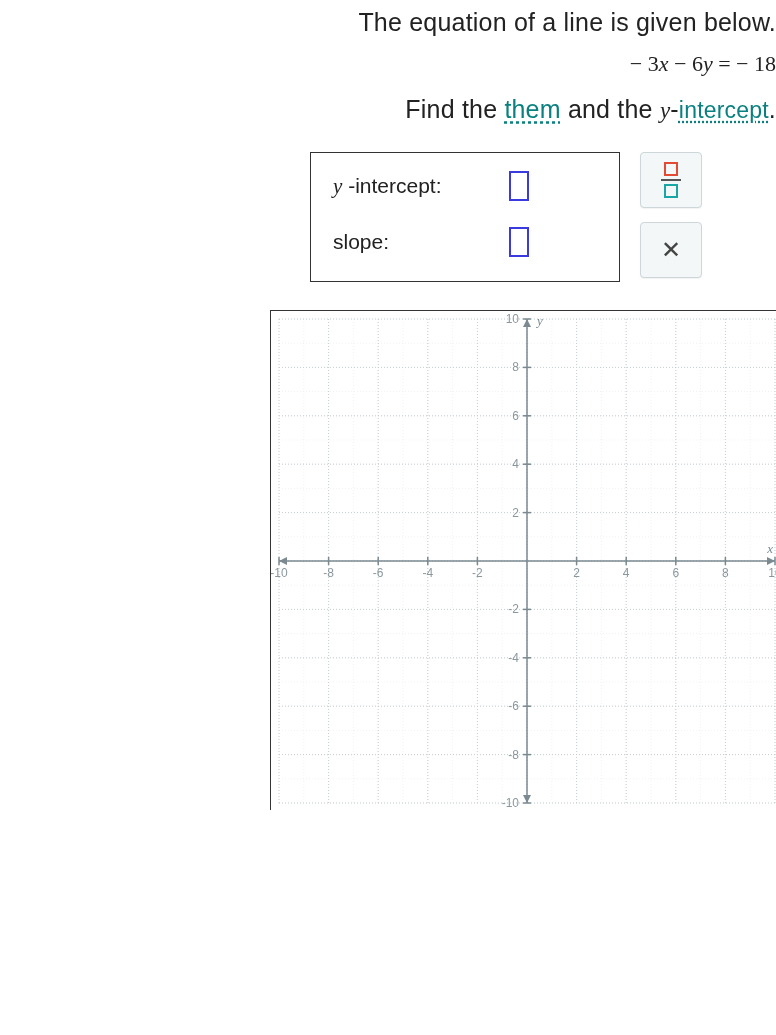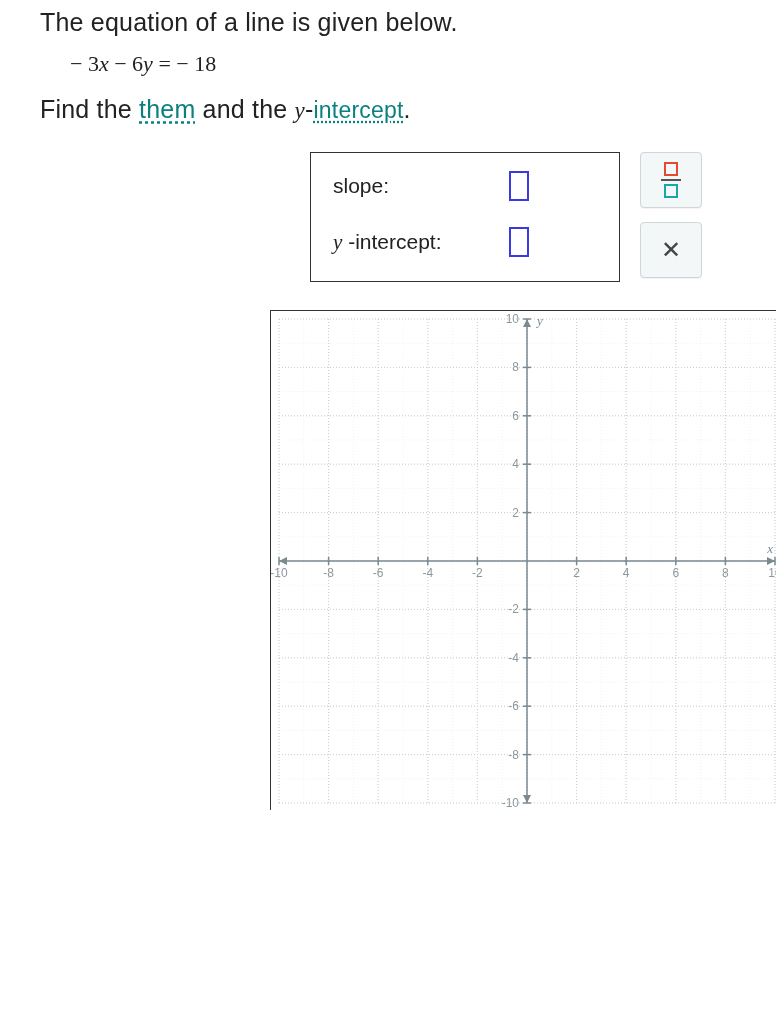--- a/index.html
+++ b/index.html
@@ -4,21 +4,21 @@
 <style>
   * { box-sizing: border-box; }
   body {
     margin: 0;
     padding: 0;
     font-family: Verdana, Geneva, sans-serif;
     background: #ffffff;
     width: 776px;
     color: #222;
   }
-  .page { padding: 0 0 20px 40px; }
+  .page { padding: 0 0 20px 40px; text-align: right; }
   .prompt-line {
     font-size: 25px;
     color: #222;
     margin: 8px 0 14px 0;
     letter-spacing: 0.2px;
   }
   .equation {
     font-family: "Times New Roman", serif;
     font-size: 22px;
     margin: 0 0 18px 30px;
@@ -127,25 +127,25 @@
   </div>
 
   <div class="prompt-line">
     <span>Find the </span><a class="term" href="#">them</a><span> and the </span><span class="yvar">y</span>-<a class="term small-intercept" href="#">intercept</a><span>.</span>
   </div>
 
 
   <div class="answer-row">
     <div class="answer-box">
       <div class="ab-row">
+        <span class="ab-label"><span class="yvar2">y</span><span> -intercept:</span></span>
+        <span class="input-slot"></span>
+      </div>
+      <div class="ab-row">
         <span class="ab-label">slope:</span>
-        <span class="input-slot"></span>
-      </div>
-      <div class="ab-row">
-        <span class="ab-label"><span class="yvar2">y</span><span> -intercept:</span></span>
         <span class="input-slot"></span>
       </div>
     </div>
 
     <div class="tool-col">
       <div class="tool-btn">
         <div class="frac-icon">
           <div class="frac-box"></div>
           <div class="frac-bar"></div>
           <div class="frac-box bot"></div>

